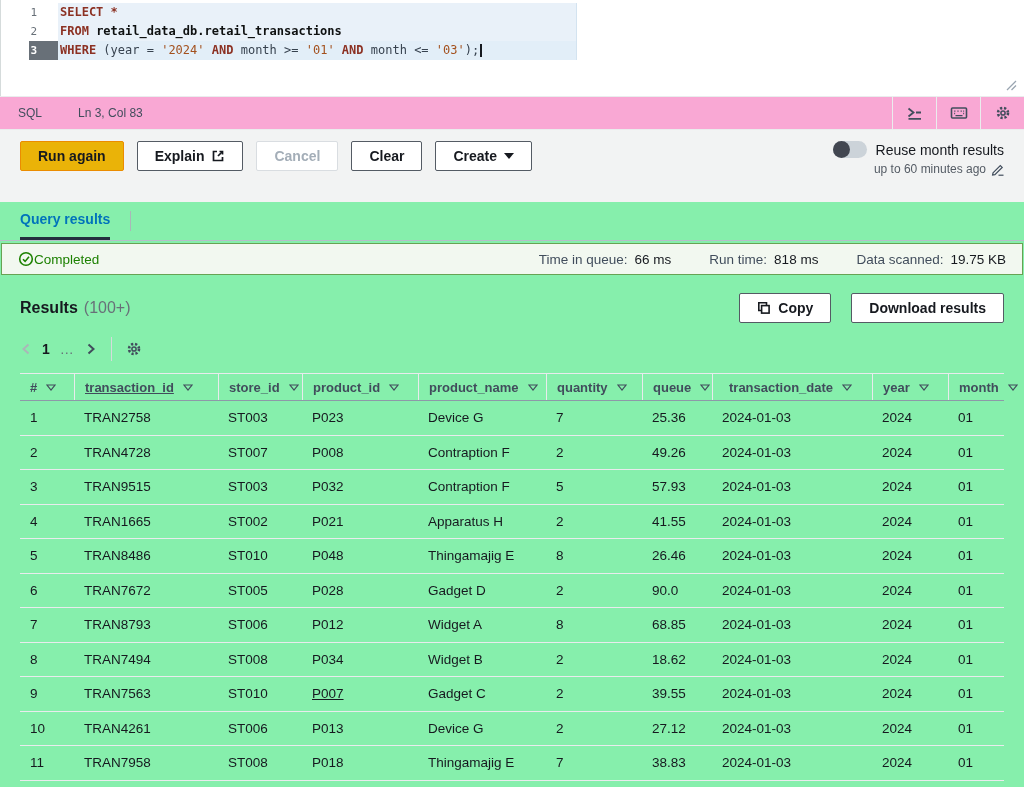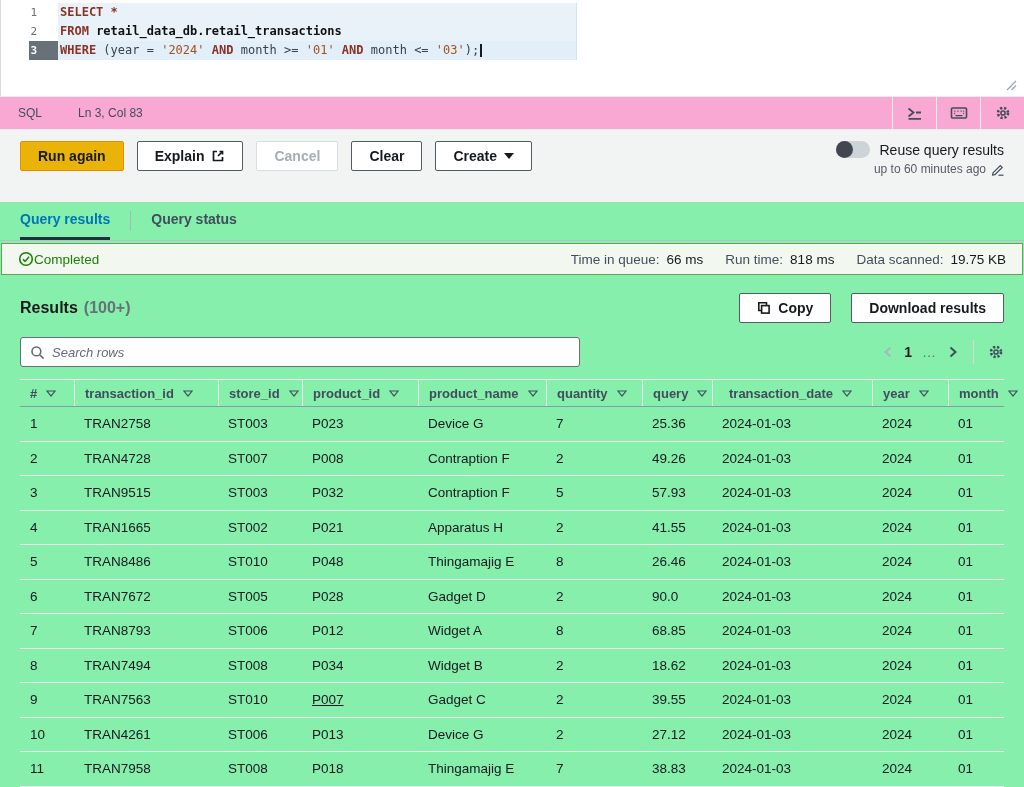--- a/index.html
+++ b/index.html
@@ -47,28 +47,28 @@
 
   
   .content { background:#86efac; flex:1; display:flex; flex-direction:column; overflow:hidden; }
   .tabs { display:flex; align-items:stretch; height:39px; padding-left:20px; border-bottom:1px solid #b6bec9; flex:none; }
   .tab { display:flex; align-items:center; font-size:14px; font-weight:bold; color:#414d5c; cursor:pointer; border-bottom:3px solid transparent; padding-bottom:1px; }
   .tab.active { color:#0073bb; border-bottom-color:#232f3e; }
   .tab-sep { width:1px; background:#aab7b8; margin:9px 20px; }
 
   .banner { margin:2px 1px 0; height:32px; border:1px solid #67a353; background:#f2f8f0; display:flex; align-items:center; justify-content:space-between; padding:0 16px; flex:none; }
   .banner-left { display:flex; align-items:center; color:#1d8102; font-size:13.5px; }
-  .banner-stats { display:flex; gap:22px; font-size:13.5px; }
+  .banner-stats { display:flex; gap:38px; font-size:13.5px; }
   .stat { display:flex; gap:7px; }
   .stat .lbl { color:#414d5c; }
   .stat .val { color:#16191f; }
 
   .results-hdr { margin:18px 20px 0; display:flex; justify-content:space-between; align-items:center; flex:none; }
   .results-title { font-size:16px; font-weight:bold; }
-  .results-count { font-size:16px; font-weight:bold; color:#687078; margin-left:6px; }
+  .results-count { font-size:16px; font-weight:normal; color:#687078; margin-left:6px; }
   .results-actions { display:flex; gap:20px; }
 
   .search-row { margin:14px 20px 0; display:flex; justify-content:space-between; align-items:center; flex:none; }
   .search-box { width:560px; height:30px; border:1px solid #687078; border-radius:3px; background:#fff; display:flex; align-items:center; padding:0 9px; gap:7px; }
   .search-box input { border:none; outline:none; flex:1; font-family:inherit; font-size:13px; color:#16191f; background:transparent; }
   .search-box input::placeholder { font-style:italic; color:#5f6b7a; }
   .pagination { display:flex; align-items:center; gap:10px; font-size:14px; color:#414d5c; }
   .pg-btn { display:flex; align-items:center; cursor:pointer; }
   .pg-num { font-weight:bold; color:#16191f; cursor:pointer; }
   .pg-ellipsis { color:#687078; letter-spacing:1px; }
@@ -169,40 +169,39 @@
       <button class="btn">
         <span>Create</span>
         <span class="caret-down"></span>
       </button>
     </div>
     <div class="reuse">
       <div class="reuse-top">
         <span class="toggle">
             <span class="knob"></span>
           </span>
-        <span>Reuse query results</span>
+        <span>Reuse month results</span>
       </div>
       <div class="reuse-sub">
         <span>up to 60 minutes ago</span>
         <span>
           <svg width="13" height="13" viewBox="0 0 13 13">
               <path d="M2 9.8L9.3 2.5l1.9 1.9L3.9 11.7 1.6 12.1z" stroke="#414d5c" stroke-width="1.2" fill="none"></path>
               <path d="M7.5 12.2h5" stroke="#414d5c" stroke-width="1.2"></path>
             </svg>
         </span>
       </div>
     </div>
   </div>
 
   <div class="content">
 
     <div class="tabs" id="tabs">
         <div class="tab active">Query results</div>
         <div class="tab-sep"></div>
-        <div class="tab">Query status</div>
       </div>
 
     <div class="banner">
       <div class="banner-left">
         <span>
           <svg width="16" height="16" viewBox="0 0 16 16">
               <circle cx="8" cy="8" r="6.3" stroke="#1d8102" stroke-width="1.6" fill="none"></circle>
               <path d="M5 8.3l2.1 2.1 3.9-4.6" stroke="#1d8102" stroke-width="1.6" fill="none"></path>
             </svg>
         </span>
@@ -236,29 +235,20 @@
                 <path d="M9.5 4.6V1.8H1.8v7.7h2.8" stroke="#16191f" stroke-width="1.6" fill="none"></path>
               </svg>
           </span>
           <span>Copy</span>
         </button>
         <button class="btn">Download results</button>
       </div>
     </div>
 
     <div class="search-row">
-      <div class="search-box">
-        <span>
-          <svg width="15" height="15" viewBox="0 0 15 15">
-              <circle cx="6.4" cy="6.4" r="4.4" stroke="#5f6b7a" stroke-width="1.6" fill="none"></circle>
-              <path d="M9.8 9.8L13.6 13.6" stroke="#5f6b7a" stroke-width="1.6"></path>
-            </svg>
-        </span>
-        <input type="text" placeholder="Search rows" style="">
-      </div>
       <div class="pagination">
         <span class="pg-btn">
           <svg width="12" height="14" viewBox="0 0 12 14">
               <path d="M8.5 2.5L3.5 7l5 4.5" stroke="#aab7b8" stroke-width="2" fill="none"></path>
             </svg>
         </span>
         <span class="pg-num">1</span>
         <span class="pg-ellipsis">…</span>
         <span class="pg-btn">
           <svg width="12" height="14" viewBox="0 0 12 14">
@@ -278,21 +268,21 @@
     <div class="table">
       <div class="thead" id="table-head">
           <div class="th" style="width: 54px;">
             <span>#</span>
             <span>
               <svg width="10" height="7" viewBox="0 0 10 7">
                 <path d="M1 1h8L5 6z" stroke="#414d5c" stroke-width="1.2" fill="none"></path>
               </svg>
             </span>
           </div>
-          <div class="th" style="width: 144px;">
+          <div class="th" style="width: 144px; text-decoration: underline;">
             <span>transaction_id</span>
             <span>
               <svg width="10" height="7" viewBox="0 0 10 7">
                 <path d="M1 1h8L5 6z" stroke="#414d5c" stroke-width="1.2" fill="none"></path>
               </svg>
             </span>
           </div>
           <div class="th" style="width: 84px;">
             <span>store_id</span>
             <span>
@@ -319,21 +309,21 @@
           </div>
           <div class="th" style="width: 96px;">
             <span>quantity</span>
             <span>
               <svg width="10" height="7" viewBox="0 0 10 7">
                 <path d="M1 1h8L5 6z" stroke="#414d5c" stroke-width="1.2" fill="none"></path>
               </svg>
             </span>
           </div>
           <div class="th" style="width: 70px;">
-            <span>query</span>
+            <span>queue</span>
             <span>
               <svg width="10" height="7" viewBox="0 0 10 7">
                 <path d="M1 1h8L5 6z" stroke="#414d5c" stroke-width="1.2" fill="none"></path>
               </svg>
             </span>
           </div>
           <div class="th" style="width: 160px; padding-left: 16px;">
             <span>transaction_date</span>
             <span>
               <svg width="10" height="7" viewBox="0 0 10 7">

